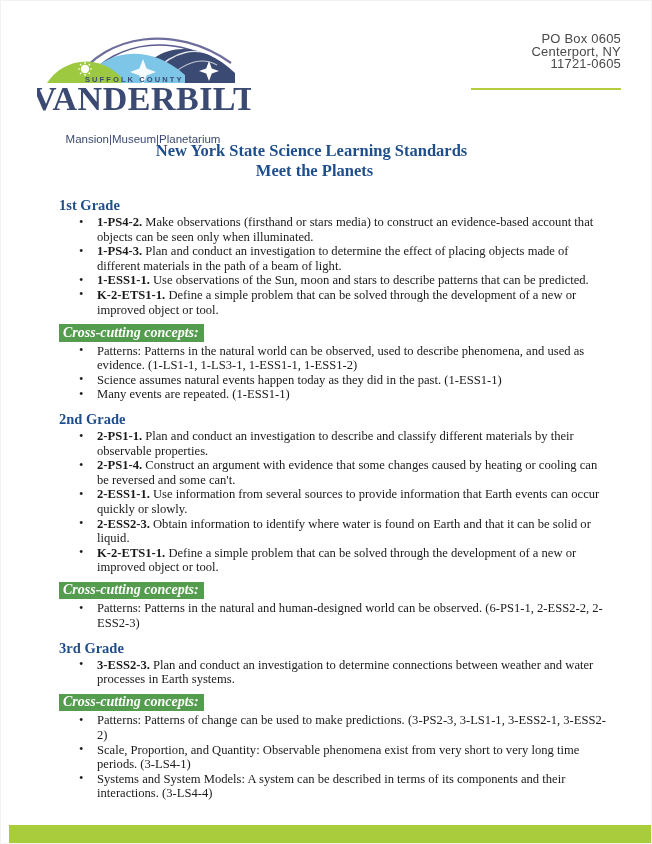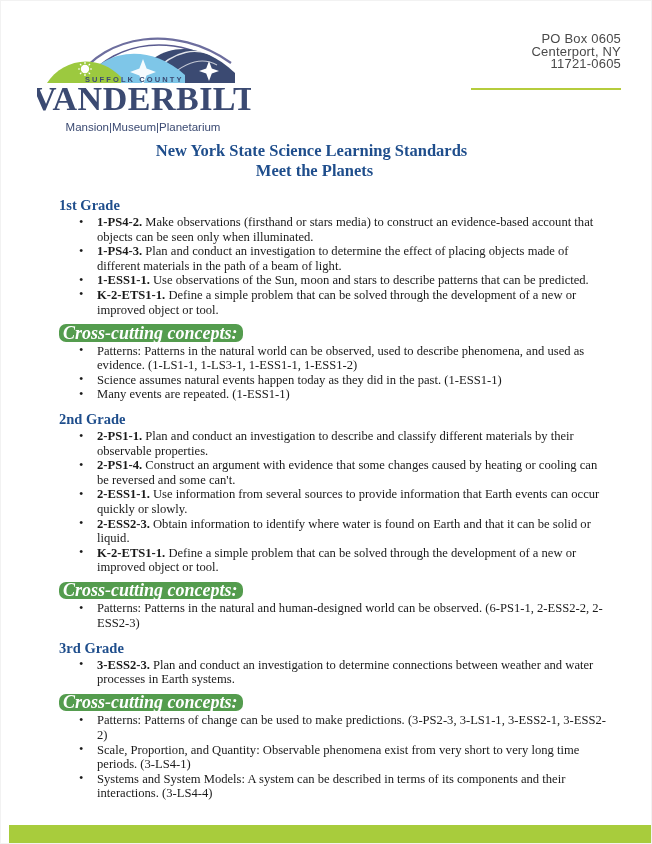--- a/index.html
+++ b/index.html
@@ -57,21 +57,21 @@
   .logo-word {
     position: absolute;
     left: 2px;
     top: 52px;
     width: 214px;
     height: 36px;
   }
   .logo-sub {
     position: absolute;
     left: 0;
-    top: 92px;
+    top: 104px;
     width: 216px;
     text-align: center;
     font-family: "Liberation Sans", sans-serif;
     font-size: 11.5px;
     color: #3b4a72;
     white-space: nowrap;
   }
 
   
   .address {
@@ -149,25 +149,24 @@
     color: #1a1a1a;
   }
   ul.items li b { font-weight: bold; }
 
   .cc-head {
     display: inline-block;
     background: #549c4e;
     color: #ffffff;
     font-weight: bold;
     font-style: italic;
-    font-size: 18px;
+    font-size: 14px;
     line-height: 14px;
     padding: 1.5px 5px 2px 4px;
     margin: 7px 0 2px 0;
-    border-radius: 7px;
   }
   .cc-wrap { margin: 0; }
 
   .section { margin-bottom: 0; }
 
   
   .footer-bar {
     position: absolute;
     left: 8px;
     bottom: 0;

